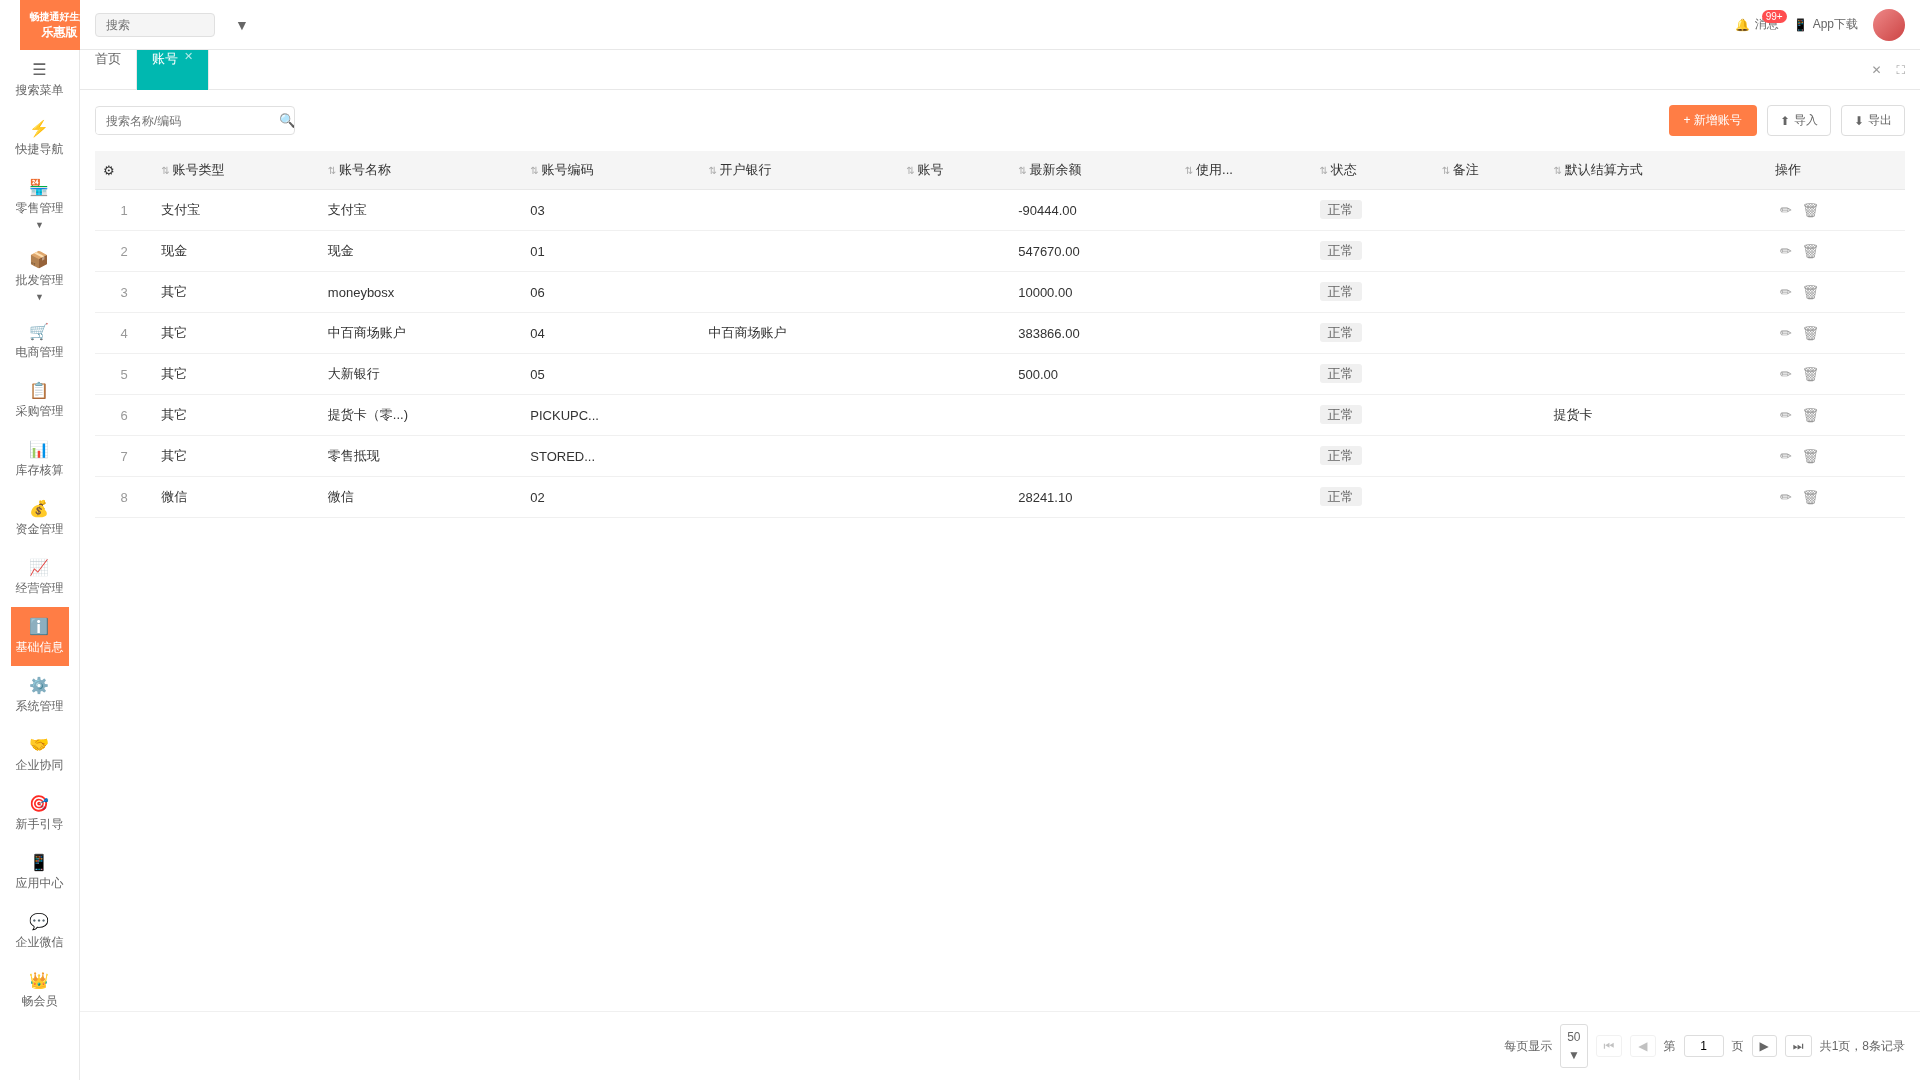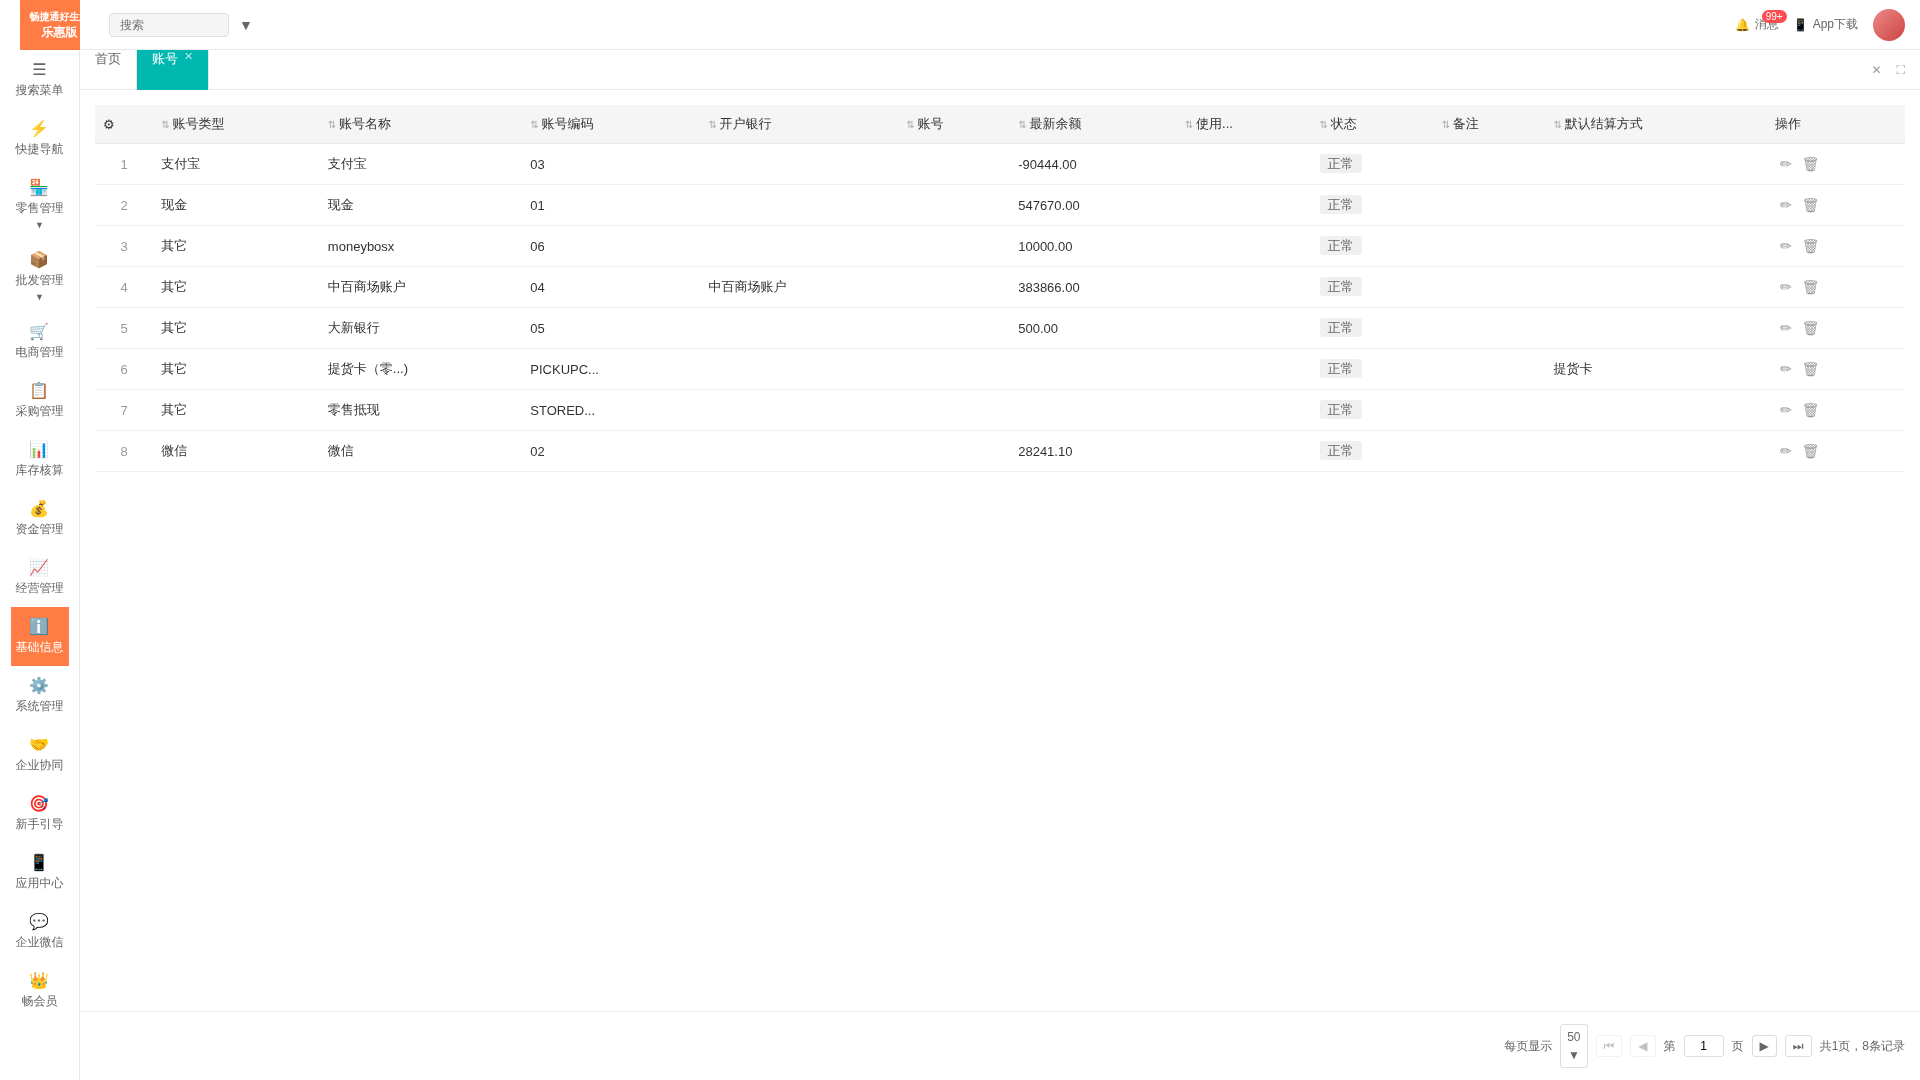--- a/index.html
+++ b/index.html
@@ -57,21 +57,21 @@
     .top-header {
       height: 50px;
       background: #fff;
       display: flex;
       align-items: center;
       justify-content: space-between;
       padding: 0 15px;
       border-bottom: 1px solid #e8e8e8;
       flex-shrink: 0;
     }
-    .top-header-left { display: flex; align-items: center; gap: 10px; margin-left: 14px; }
+    .top-header-left { display: flex; align-items: center; gap: 20px; }
     .search-bar-top {
       background: #f5f5f5;
       border: 1px solid #e0e0e0;
       border-radius: 4px;
       padding: 4px 10px;
       font-size: 12px;
       width: 120px;
       color: #999;
     }
     .dropdown-btn {
@@ -413,20 +413,37 @@
         </div>
       </div>
     <div class="tab-bar-actions">
       <button class="action-btn" style="font-size:12px;">✕</button>
       <button class="action-btn" style="font-size:12px;">⛶</button>
     </div>
   </div>
 
   <div class="content">
 
+    <div class="toolbar">
+      <div class="search-input-wrapper">
+        <input class="search-input" type="text" placeholder="搜索名称/编码" style="">
+        <button class="search-btn">🔍</button>
+      </div>
+      <div class="toolbar-right">
+        <button class="btn-primary">+ 新增账号</button>
+        <button class="btn-default">
+          <span>⬆</span>
+          <span>导入</span>
+        </button>
+        <button class="btn-default">
+          <span>⬇</span>
+          <span>导出</span>
+        </button>
+      </div>
+    </div>
 
     <div class="table-wrapper">
       <table>
         <thead id="table-head">
             <tr>
               <th><span style="cursor:pointer;">⚙</span></th>
               <th><span style="color:#aaa;font-size:10px;">⇅ </span>账号类型</th>
               <th><span style="color:#aaa;font-size:10px;">⇅ </span>账号名称</th>
               <th><span style="color:#aaa;font-size:10px;">⇅ </span>账号编码</th>
               <th><span style="color:#aaa;font-size:10px;">⇅ </span>开户银行</th>

